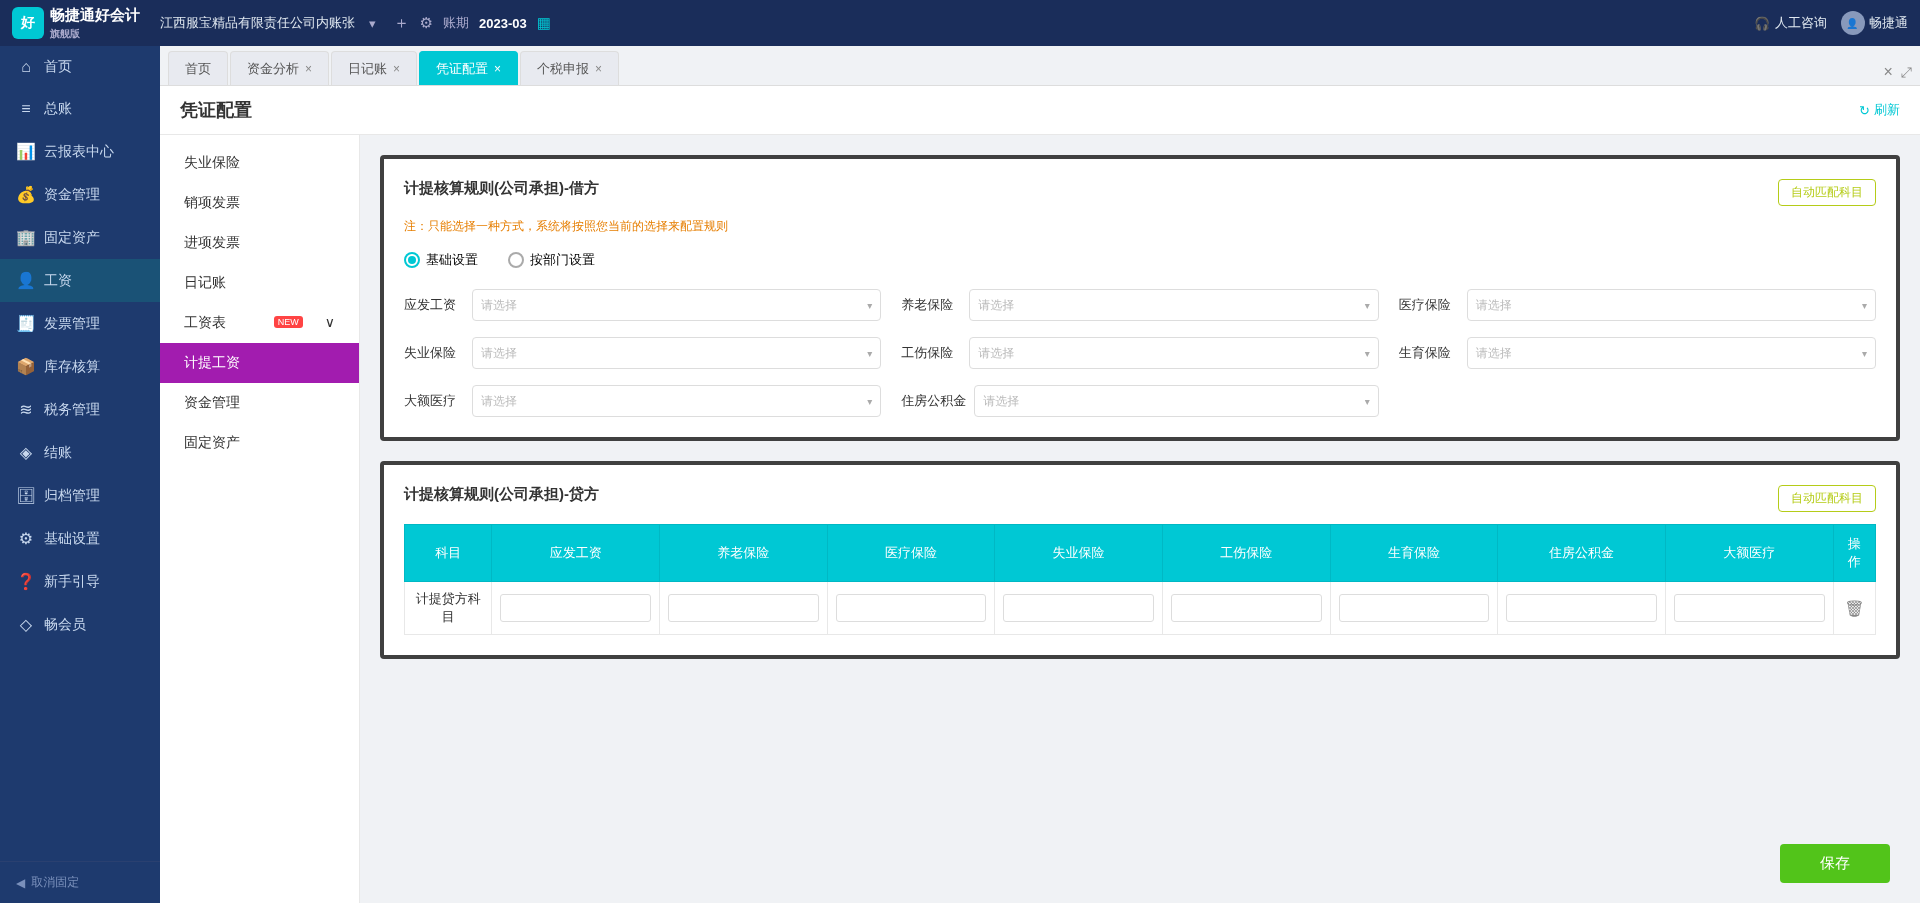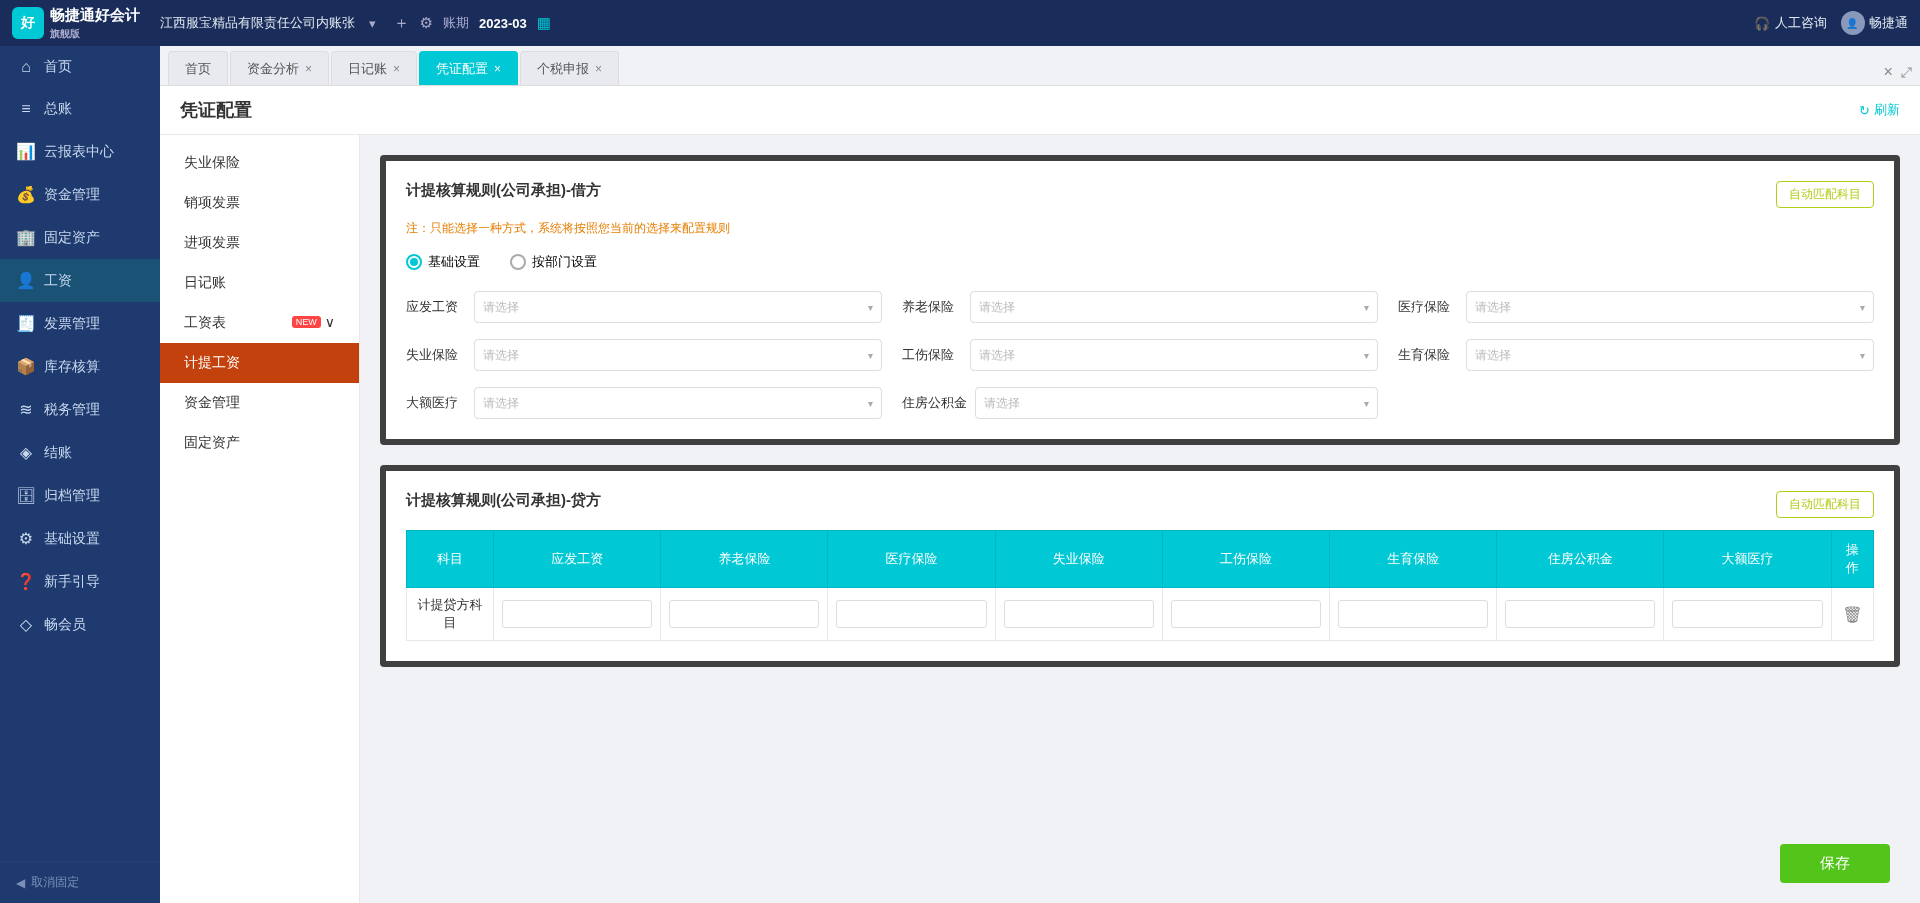--- a/index.html
+++ b/index.html
@@ -48,29 +48,29 @@
     .page-header { background: white; padding: 12px 20px; display: flex; align-items: center; justify-content: space-between; border-bottom: 1px solid #e8e8e8; flex-shrink: 0; }
     .page-title { font-size: 18px; font-weight: bold; color: #333; }
     .refresh-btn { color: #00c8d4; cursor: pointer; font-size: 13px; display: flex; align-items: center; gap: 4px; }
 
     
     .two-col { display: flex; flex: 1; overflow: hidden; }
 
     
     .left-nav { width: 200px; background: white; border-right: 1px solid #e8e8e8; flex-shrink: 0; padding-top: 8px; overflow-y: auto; }
     .left-nav-item { padding: 11px 24px; cursor: pointer; color: #333; font-size: 14px; position: relative; }
-    .left-nav-item.active { background: #c2410c; color: white; }
+    .left-nav-item.active { background: #a21caf; color: white; }
     .left-nav-item.has-sub { display: flex; align-items: flex-start; justify-content: space-between; }
     .new-badge { background: #ff4444; color: white; font-size: 9px; padding: 1px 4px; border-radius: 3px; margin-left: 4px; }
 
     
     .right-content { flex: 1; overflow-y: auto; padding: 20px; }
 
     
-    .section { background: white; padding: 20px; border-radius: 4px; margin-bottom: 20px; border: 6px solid #404040; }
+    .section { background: white; padding: 20px; border-radius: 4px; margin-bottom: 20px; border: 4px solid #404040; }
     .section-title { font-size: 15px; font-weight: bold; color: #333; margin-bottom: 8px; }
     .section-note { color: #e67e00; font-size: 12px; margin-bottom: 16px; }
     .section-header { display: flex; align-items: center; justify-content: space-between; margin-bottom: 12px; }
 
     
     .radio-group { display: flex; gap: 30px; margin-bottom: 20px; }
     .radio-item { display: flex; align-items: center; gap: 6px; cursor: pointer; }
     .radio-circle { width: 16px; height: 16px; border-radius: 50%; border: 2px solid #00c8d4; display: flex; align-items: center; justify-content: center; }
     .radio-circle.checked::after { content: ''; width: 8px; height: 8px; border-radius: 50%; background: #00c8d4; display: block; }
     .radio-unchecked { width: 16px; height: 16px; border-radius: 50%; border: 2px solid #aaa; }
@@ -235,21 +235,21 @@
 
       <div class="two-col">
 
         <div class="left-nav">
           <div class="left-nav-item">失业保险</div>
           <div class="left-nav-item">销项发票</div>
           <div class="left-nav-item">进项发票</div>
           <div class="left-nav-item">日记账</div>
           <div class="left-nav-item has-sub">
             <span>工资表</span>
-            <span style="display:flex;align-items:center;gap:4px;">
+            <span style="display:flex;align-items:center;gap:22px;">
               <span class="new-badge">NEW</span>
               <span>∨</span>
             </span>
           </div>
           <div class="left-nav-item active">计提工资</div>
           <div class="left-nav-item">资金管理</div>
           <div class="left-nav-item">固定资产</div>
         </div>
 
         <div class="right-content">

